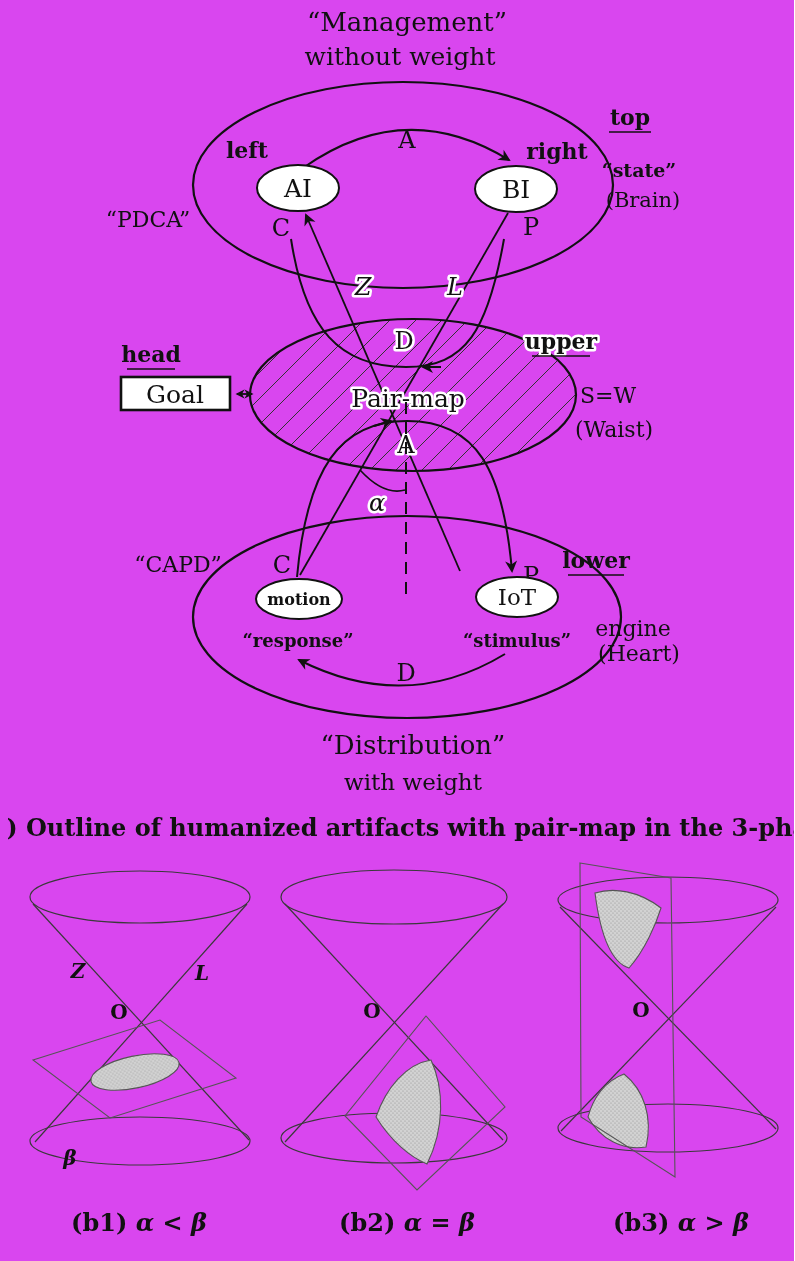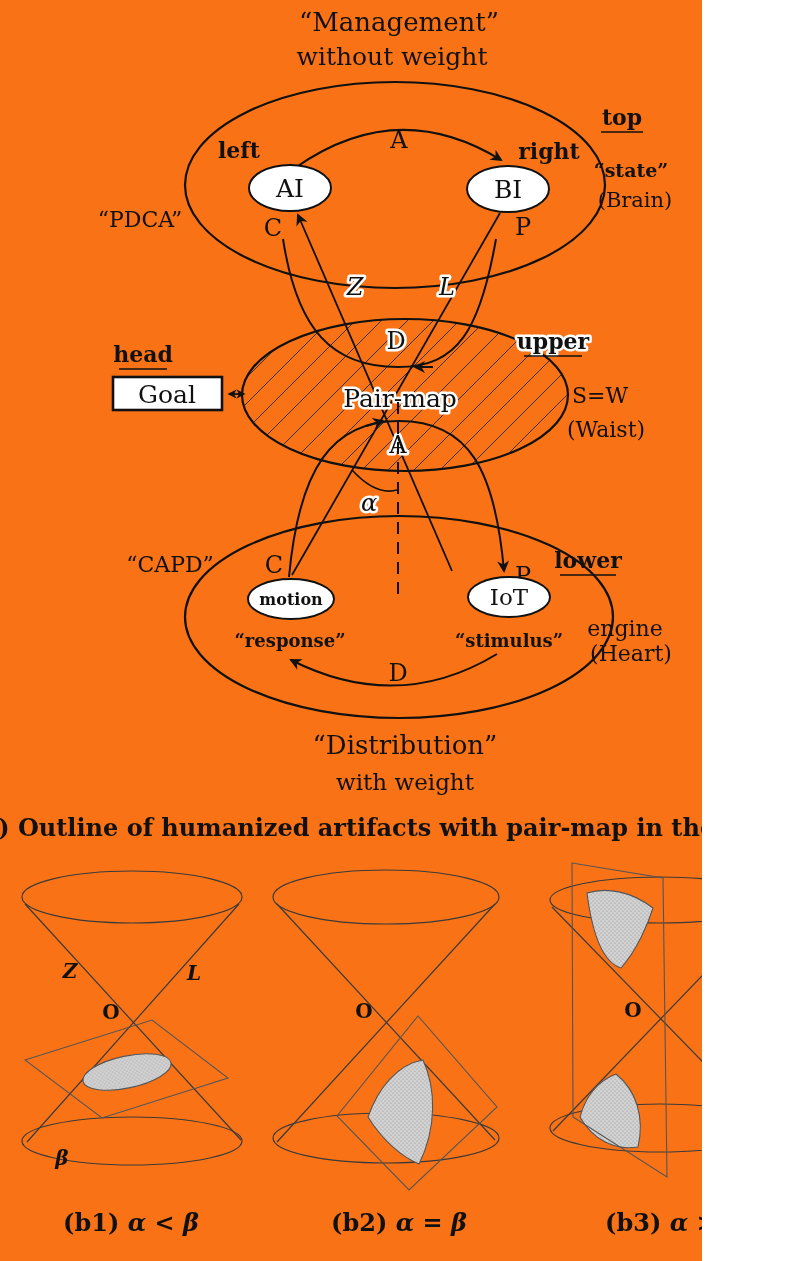--- a/index.html
+++ b/index.html
@@ -1,16 +1,16 @@
 <!DOCTYPE html>
 <html><head>
 <meta charset="utf-8">
 <style>
   html,body{margin:0;padding:0;background:#ffffff;}
-  .page{width:702px;height:1261px;background:#f97316;position:relative;overflow:hidden;}
+  .page{width:786px;height:1261px;background:#d946ef;position:relative;overflow:hidden;padding-left:8px;}
   svg{display:block;}
   svg text{font-family:"DejaVu Serif","Liberation Serif",serif;fill:#111;text-anchor:middle;}
   .t26{font-size:26px}
   .t25{font-size:25px}
   .t24{font-size:24px}
   .t23{font-size:23px}
   .t22{font-size:22px}
   .t21{font-size:21px}
   .t20{font-size:20px}
   .t19b{font-size:19px;font-weight:bold}

